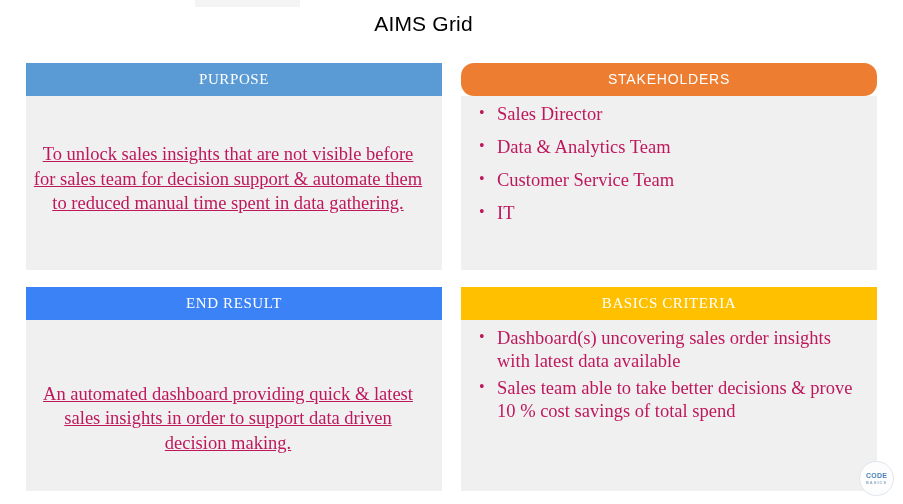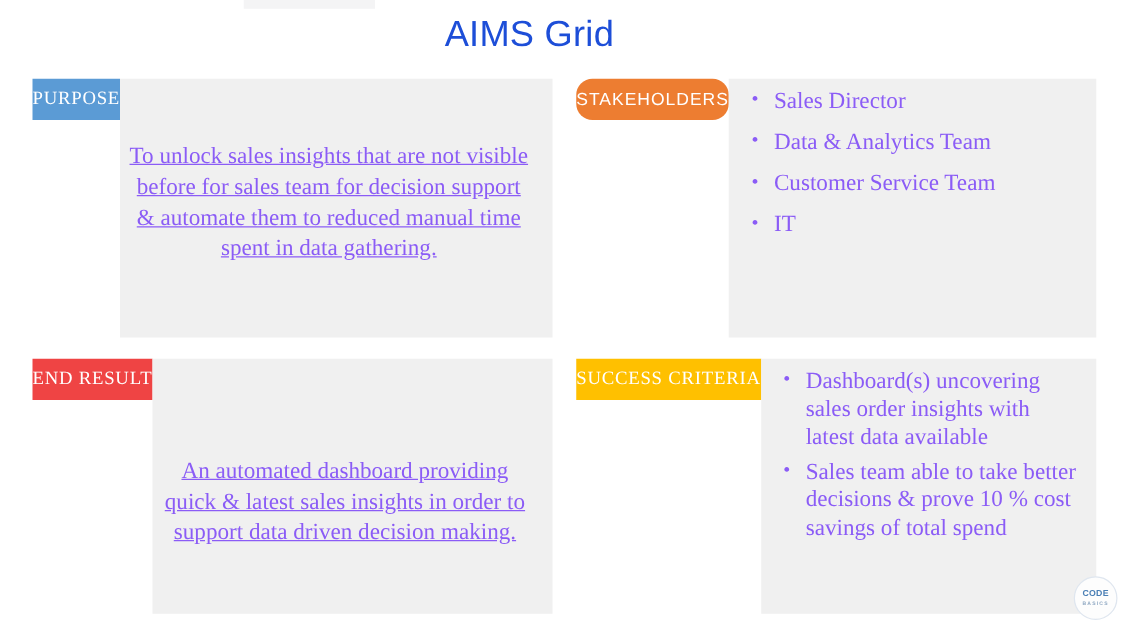--- a/index.html
+++ b/index.html
@@ -25,39 +25,39 @@
     background: #f4f4f5;
   }
 
   .slide-title {
     position: absolute;
     left: 0;
     top: 12px;
     width: 847px;
     text-align: center;
     font-family: "Liberation Sans", "DejaVu Sans", sans-serif;
-    font-size: 29px;
+    font-size: 21px;
     font-weight: 400;
-    color: #1d4ed8;
+    color: #000000;
     letter-spacing: 0.2px;
   }
 
   .grid {
     position: absolute;
     left: 26px;
     top: 63px;
     width: 851px;
     height: 428px;
   }
 
   .panel {
     position: absolute;
     width: 416px;
     display: flex;
-    flex-direction: row;
+    flex-direction: column;
     box-shadow: 0 0 0 0 transparent;
   }
   .panel.col-left  { left: 0px; }
   .panel.col-right { left: 435px; }
   .panel.row-top    { top: 0px;   height: 207px; }
   .panel.row-bottom { top: 224px; height: 204px; }
 
   .panel-header {
     height: 33px;
     line-height: 33px;
@@ -73,21 +73,21 @@
   .panel-header.sans {
     font-family: "Liberation Sans", "DejaVu Sans", sans-serif;
     font-size: 14px;
     letter-spacing: 0.8px;
     border-radius: 13px;
   }
 
   .panel-body {
     flex: 1 1 auto;
     background: #f0f0f0;
-    color: #8b5cf6;
+    color: #be185d;
     overflow: hidden;
   }
 
   
   .body-para {
     display: flex;
     align-items: center;
     justify-content: center;
     padding: 6px 18px 14px 6px;
     box-sizing: border-box;
@@ -181,28 +181,28 @@
       <ul>
         <li>Sales Director</li>
         <li>Data &amp; Analytics Team</li>
         <li>Customer Service Team</li>
         <li>IT</li>
       </ul>
     </div>
   </div>
 
   <div class="panel col-left row-bottom">
-    <div class="panel-header serif" style="background: #ef4444;">END RESULT</div>
+    <div class="panel-header serif" style="background: #3b82f6;">END RESULT</div>
     <div class="panel-body body-para push-down">
       <p>An automated dashboard providing quick &amp; latest sales insights in order to support data driven decision making.</p>
     </div>
   </div>
 
   <div class="panel col-right row-bottom">
-    <div class="panel-header serif" style="background: rgb(255, 192, 0);">SUCCESS CRITERIA</div>
+    <div class="panel-header serif" style="background: rgb(255, 192, 0);">BASICS CRITERIA</div>
     <div class="panel-body body-list tight">
       <ul>
         <li>Dashboard(s) uncovering sales order insights with latest data available</li>
         <li>Sales team able to take better decisions &amp; prove 10 % cost savings of total spend</li>
       </ul>
     </div>
   </div>
 
 </div>
 

